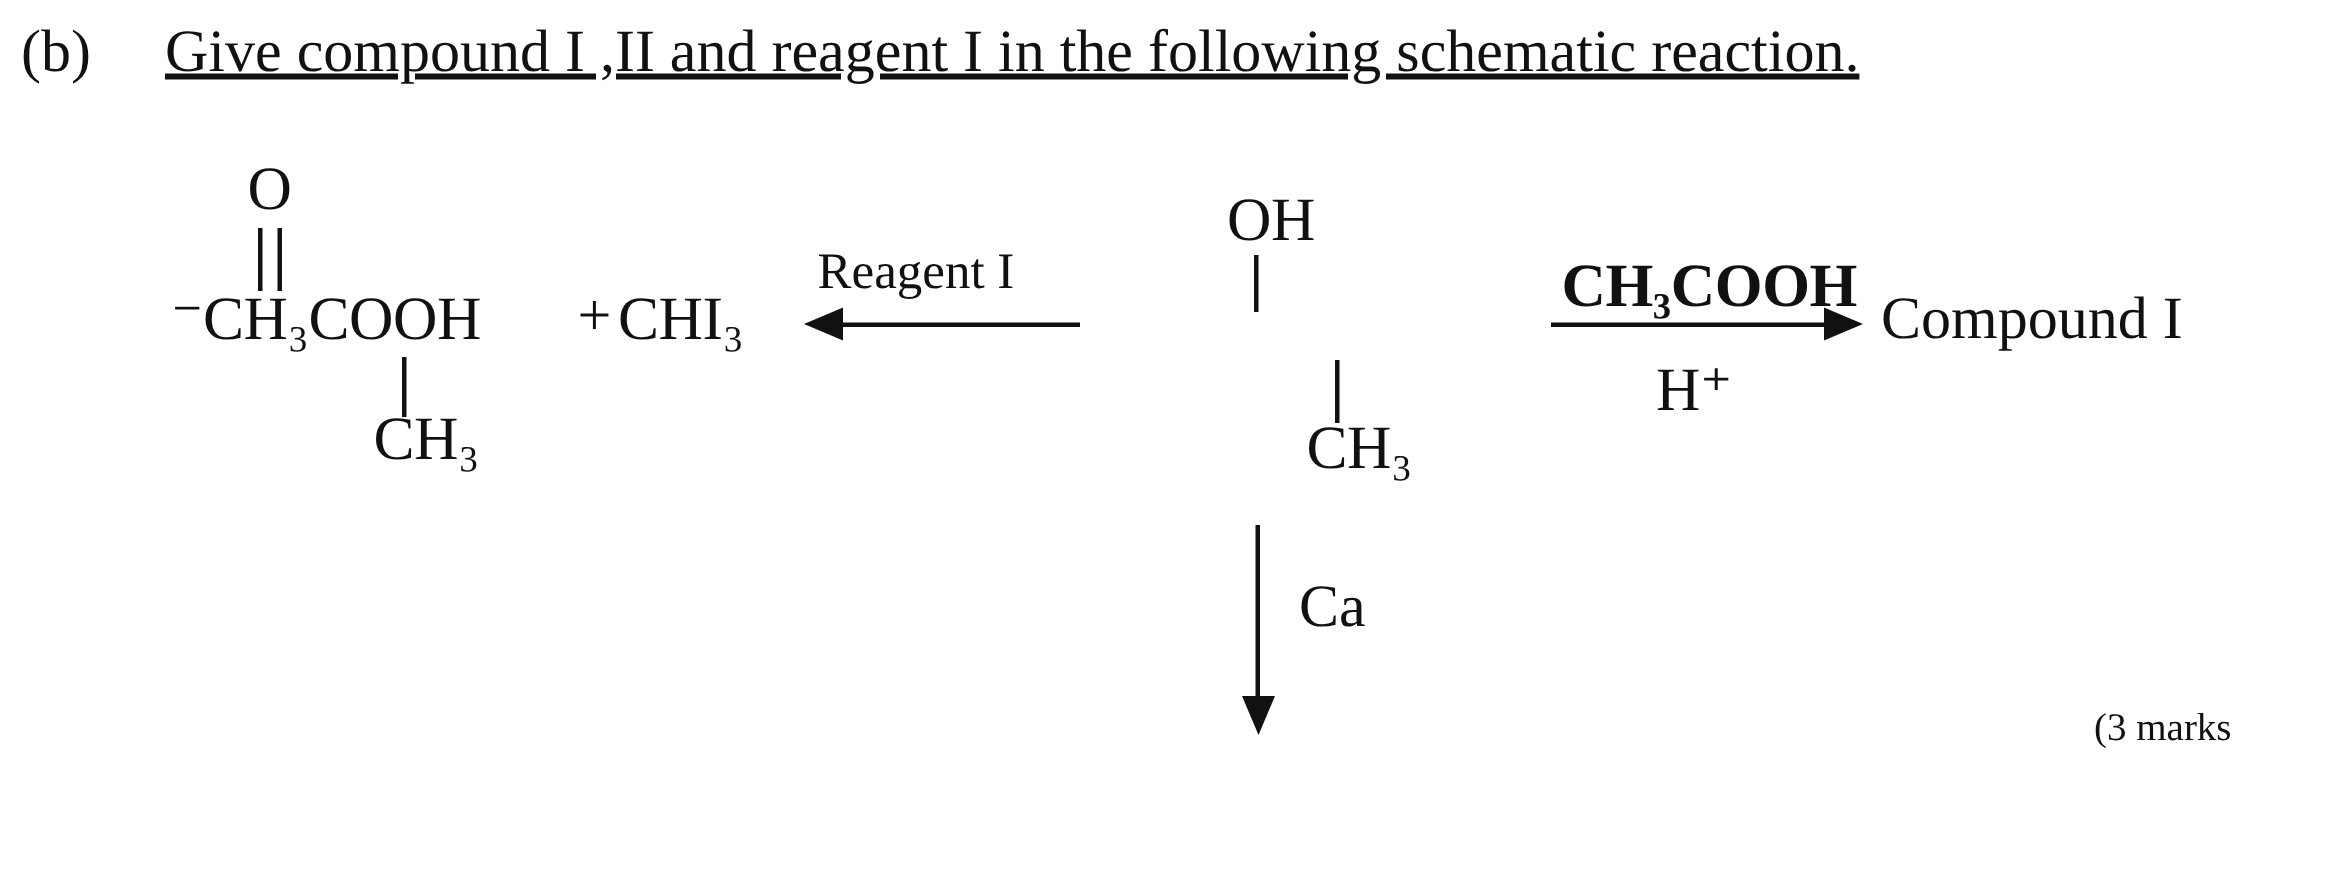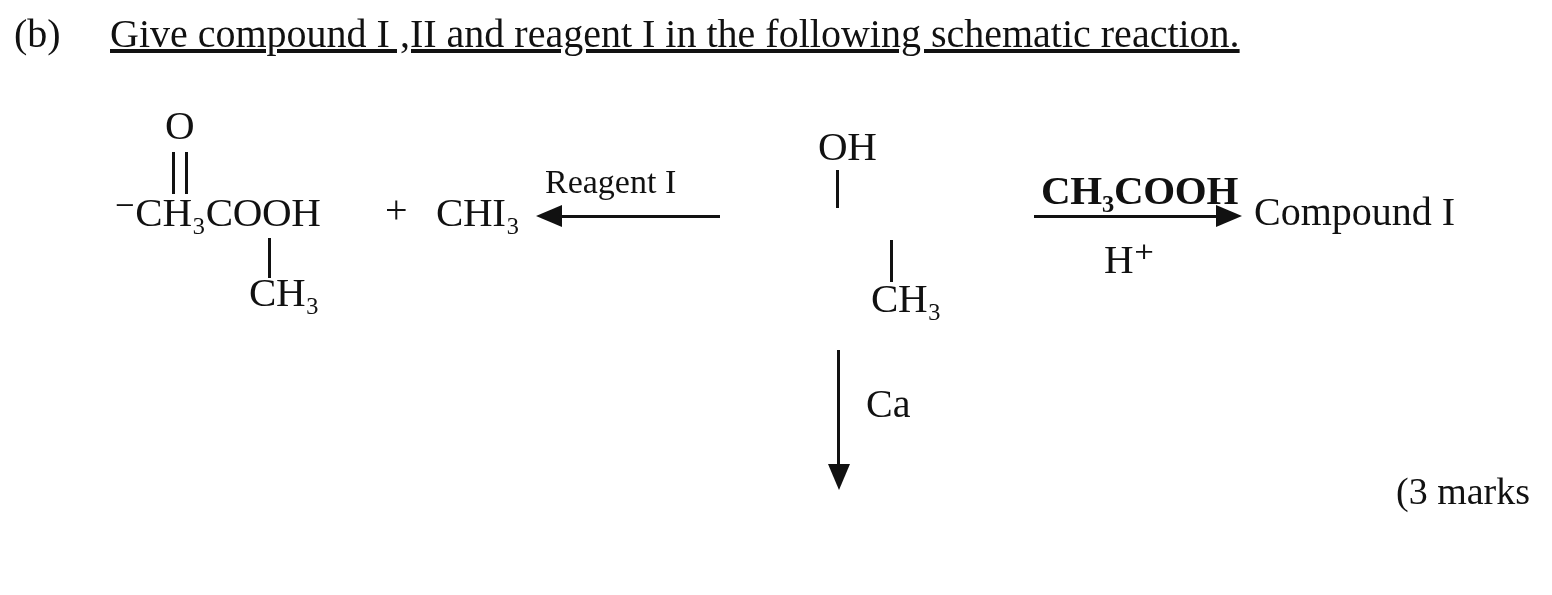--- a/index.html
+++ b/index.html
@@ -114,21 +114,21 @@
     bottom: 0;
     left: 0;
     width: 0;
     height: 0;
     border-left: 11px solid transparent;
     border-right: 11px solid transparent;
     border-top: 26px solid #111111;
   }
 
   .marks {
-    font-size: 38px;
+    font-size: 26px;
     line-height: 1;
     white-space: nowrap;
   }
 </style>
 </head>
 <body>
 
 <div id="page">
 
   <div class="abs q-label">(b)</div>
@@ -141,21 +141,21 @@
       <span class="r"></span>
   </div>
 
   <div class="abs formula" style="left:114px; top:192px;">⁻CH₃COOH</div>
 
   <div class="abs bond-v" style="left:268px; top:238px; height:40px;"></div>
 
   <div class="abs formula" style="left:249px; top:272px;">CH₃</div>
 
   <div class="abs plain" style="left:385px; top:190px;">+</div>
-  <div class="abs formula" style="left:436px; top:192px;">CHI₃</div>
+  <div class="abs formula" style="left:412px; top:192px;">CHI₃</div>
 
   <div class="abs plain" style="left:545px; top:165px; font-size:34px;">Reagent I</div>
 
   <div class="abs arrow-h left" style="left:536px; top:205px; width:184px;">
     <div class="head"></div>
     <div class="shaft" style="left:22px; right:0;"></div>
   </div>
 
   <div class="abs formula" style="left:818px; top:126px;">OH</div>
 

